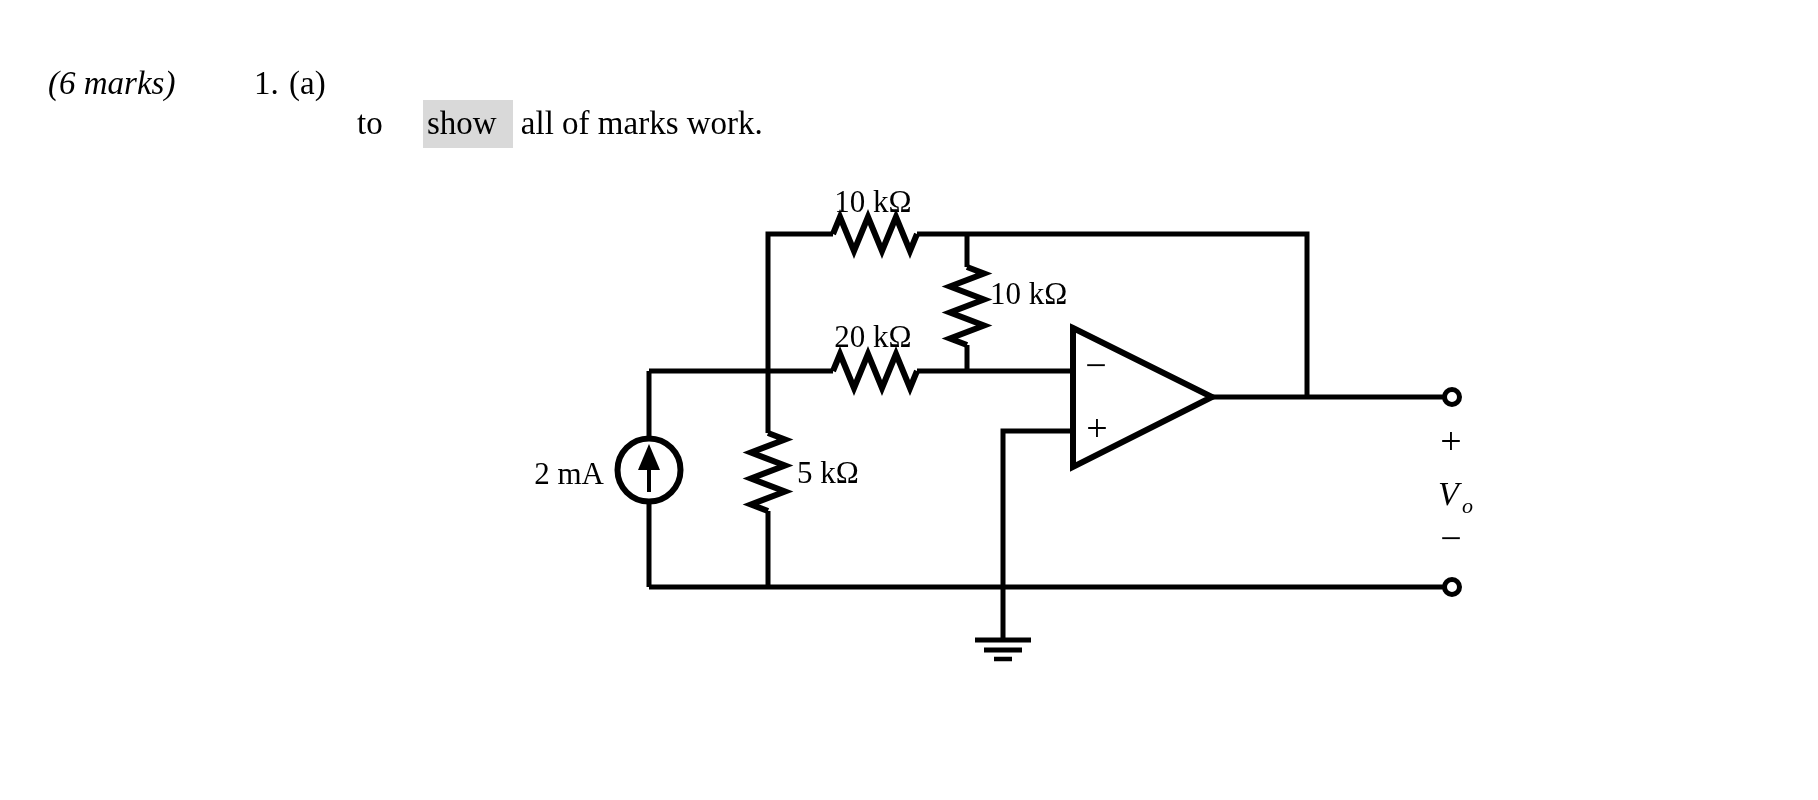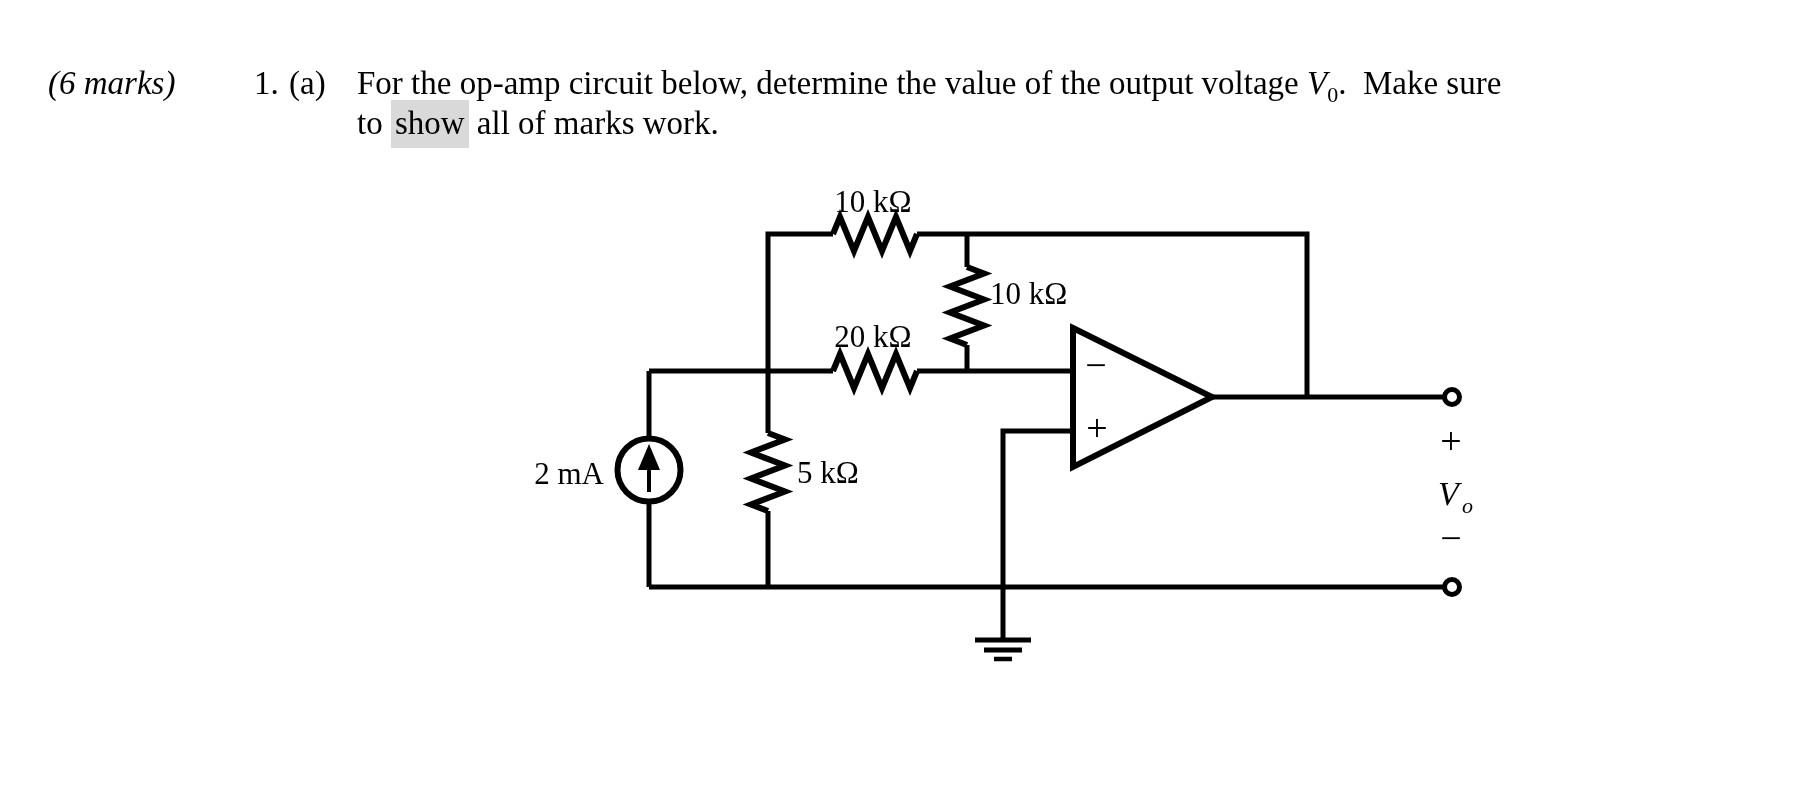--- a/index.html
+++ b/index.html
@@ -11,21 +11,21 @@
     font-family:"Liberation Serif", serif; color:var(--ink);
   }
   .qt { position:absolute; font-size:33px; line-height:40px; white-space:pre; }
   .marks { left:48px; top:63px; font-style:italic; }
   .qnum  { left:254px; top:63px; }
   .qpart { left:289px; top:63px; }
   .line1 { left:357px; top:63px; }
   .line2 { left:357px; top:103px; }
   .line1 i, .vo-i { font-style:italic; }
   .line1 sub { font-size:22px; line-height:0; }
-  .hl { background:var(--hl); padding:5px 4px 7px 4px; }
+  .hl { background:var(--hl); padding:5px 16px 7px 4px;margin-left:32px; }
   svg.circuit { position:absolute; left:0; top:0; }
   .wire  { fill:none; stroke:var(--ink); stroke-width:5; stroke-linejoin:miter; stroke-miterlimit:12; }
   .zig   { fill:none; stroke:var(--ink); stroke-width:6; stroke-linejoin:miter; stroke-miterlimit:12; }
   .comp  { fill:#ffffff; stroke:var(--ink); stroke-width:6; stroke-linejoin:miter; }
   .term  { fill:#ffffff; stroke:var(--ink); stroke-width:5; }
   .fillshape { fill:var(--ink); stroke:none; }
   .thin  { fill:none; stroke:var(--ink); stroke-width:4; }
   .gbar  { fill:none; stroke:var(--ink); stroke-width:5; }
   .gbar3 { stroke-width:4.5; }
   .clabel { font-family:"Liberation Serif", serif; font-size:31px; fill:var(--ink); }
@@ -35,21 +35,20 @@
 </style>
 </head>
 <body>
 
 <div class="page">
 
   <span class="qt marks">(6 marks)</span>
   <span class="qt qnum">1.</span>
   <span class="qt qpart">(a)</span>
 
-  <div class="qt line1"><span>For the op-amp circuit below, determine the value of the output voltage </span><i>V</i><sub>0</sub><span>.  Make sure</span></div>
 
   <div class="qt line2"><span>to </span><span class="hl">show</span><span> all of marks work.</span></div>
 
   <svg class="circuit" width="1818" height="800" viewBox="0 0 1818 800" xmlns="http://www.w3.org/2000/svg">
 
     <path class="wire" d="M 833 234 H 768 V 433"></path>
     <path class="wire" d="M 768 511 V 587"></path>
 
     <path class="wire" d="M 917 234 H 1307 V 397"></path>
 

